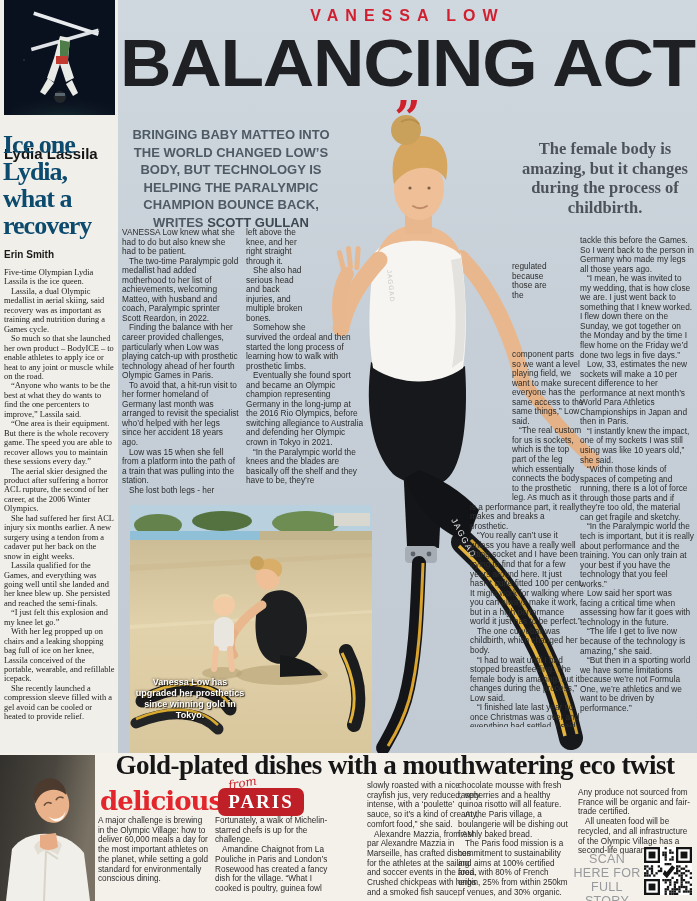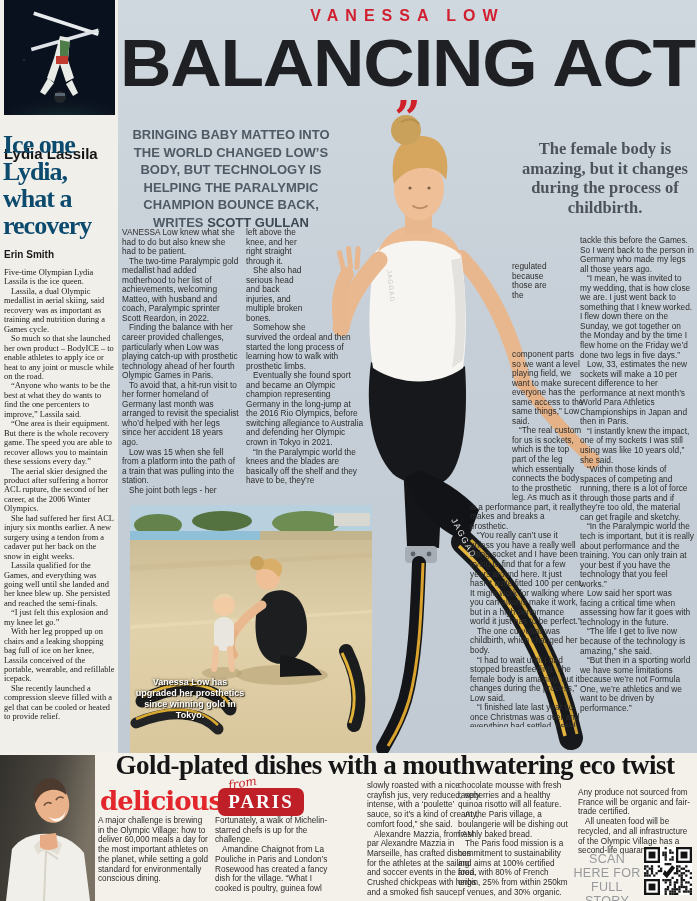--- a/index.html
+++ b/index.html
@@ -103,21 +103,21 @@
         <p>Five-time Olympian Lydia Lassila is the ice queen.</p>
         <p>Lassila, a dual Olympic medallist in aerial skiing, said recovery was as important as training and nutrition during a Games cycle.</p>
         <p>So much so that she launched her own product – BodyICE – to enable athletes to apply ice or heat to any joint or muscle while on the road.</p>
         <p>“Anyone who wants to be the best at what they do wants to find the one percenters to improve,” Lassila said.</p>
         <p>“One area is their equipment. But there is the whole recovery game. The speed you are able to recover allows you to maintain these sessions every day.”</p>
         <p>The aerial skier designed the product after suffering a horror ACL rupture, the second of her career, at the 2006 Winter Olympics.</p>
         <p>She had suffered her first ACL injury six months earlier. A new surgery using a tendon from a cadaver put her back on the snow in eight weeks.</p>
         <p>Lassila qualified for the Games, and everything was going well until she landed and her knee blew up. She persisted and reached the semi-finals.</p>
         <p>“I just felt this explosion and my knee let go.”</p>
         <p>With her leg propped up on chairs and a leaking shopping bag full of ice on her knee, Lassila conceived of the portable, wearable, and refillable icepack.</p>
-        <p>She recently launched a compression sleeve filled with a gel that can be cooled or heated to provide relief.</p>
+        <p>She recently launched a compression sleeve filled with a gel avoid can be cooled or heated to provide relief.</p>
       </div>
   </div>
 
   <div id="kicker">VANESSA LOW</div>
   <div id="balancing">BALANCING ACT</div>
   <div id="standfirst">
     <span>BRINGING BABY MATTEO INTO THE WORLD CHANGED LOW’S BODY, BUT TECHNOLOGY IS HELPING THE PARALYMPIC CHAMPION BOUNCE BACK, WRITES</span>
     <span class="author">SCOTT GULLAN</span>
   </div>
   <div id="quote-mark">”</div>
@@ -172,21 +172,21 @@
 
     <text x="132" y="180" font-size="6.5" fill="#c9c8c4" letter-spacing="1" transform="rotate(84 132 180)" font-family="Liberation Sans, sans-serif">JAGGAD</text>
   </svg>
 
   <div id="fcol1" class="col">
       <p>VANESSA Low knew what she had to do but also knew she had to be patient.</p>
       <p>The two-time Paralympic gold medallist had added motherhood to her list of achievements, welcoming Matteo, with husband and coach, Paralympic sprinter Scott Reardon, in 2022.</p>
       <p>Finding the balance with her career provided challenges, particularly when Low was playing catch-up with prosthetic technology ahead of her fourth Olympic Games in Paris.</p>
       <p>To avoid that, a hit-run visit to her former homeland of Germany last month was arranged to revisit the specialist who’d helped with her legs since her accident 18 years ago.</p>
       <p>Low was 15 when she fell from a platform into the path of a train that was pulling into the station.</p>
-      <p>She joint both legs - her</p>
+      <p>She lost both legs - her</p>
     </div>
   <div id="fcol2" class="col">
     <span class="sp r" style="width:58px;height:104px"></span>
   <p>left above the knee, and her right straight through it.</p>
       <p>She also had serious head and back injuries, and multiple broken bones.</p>
       <p>Somehow she survived the ordeal and then started the long process of learning how to walk with prosthetic limbs.</p>
       <p>Eventually she found sport and became an Olympic champion representing Germany in the long-jump at the 2016 Rio Olympics, before switching allegiance to Australia and defending her Olympic crown in Tokyo in 2021.</p>
       <p>“In the Paralympic world the knees and the blades are basically off the shelf and they have to be, they’re</p>
     </div>
   <div id="fcol3" class="col">

